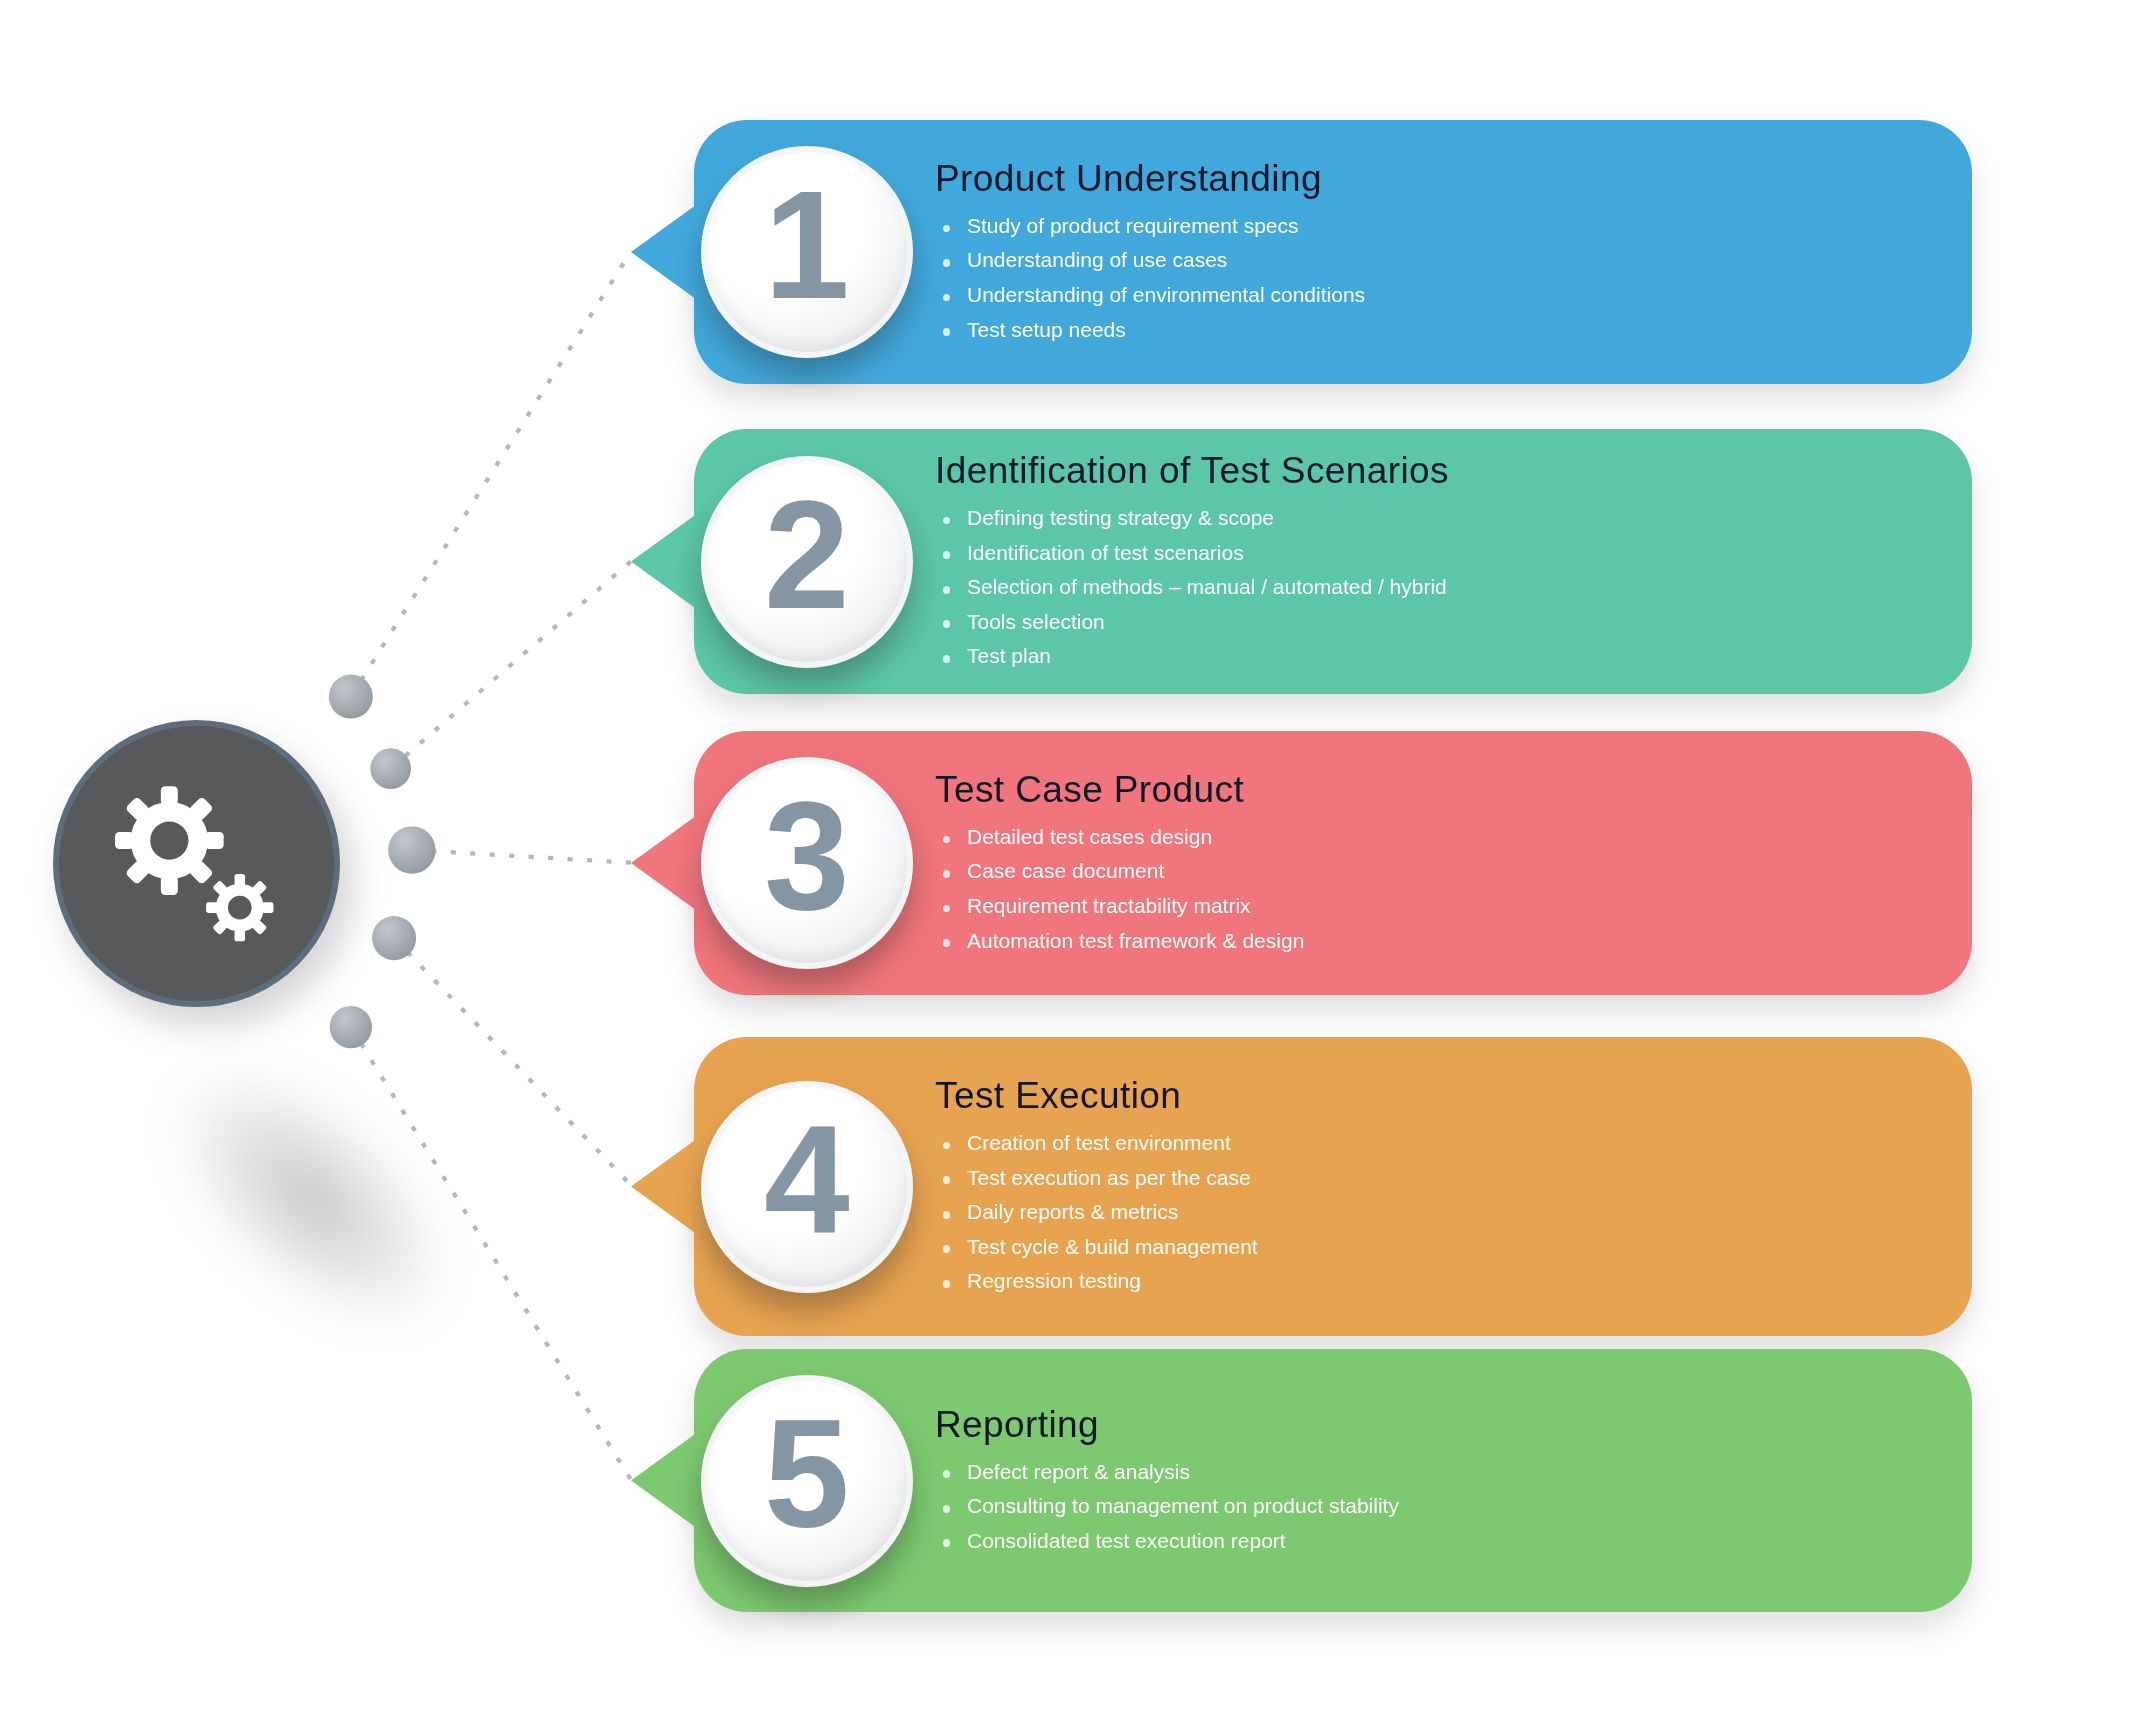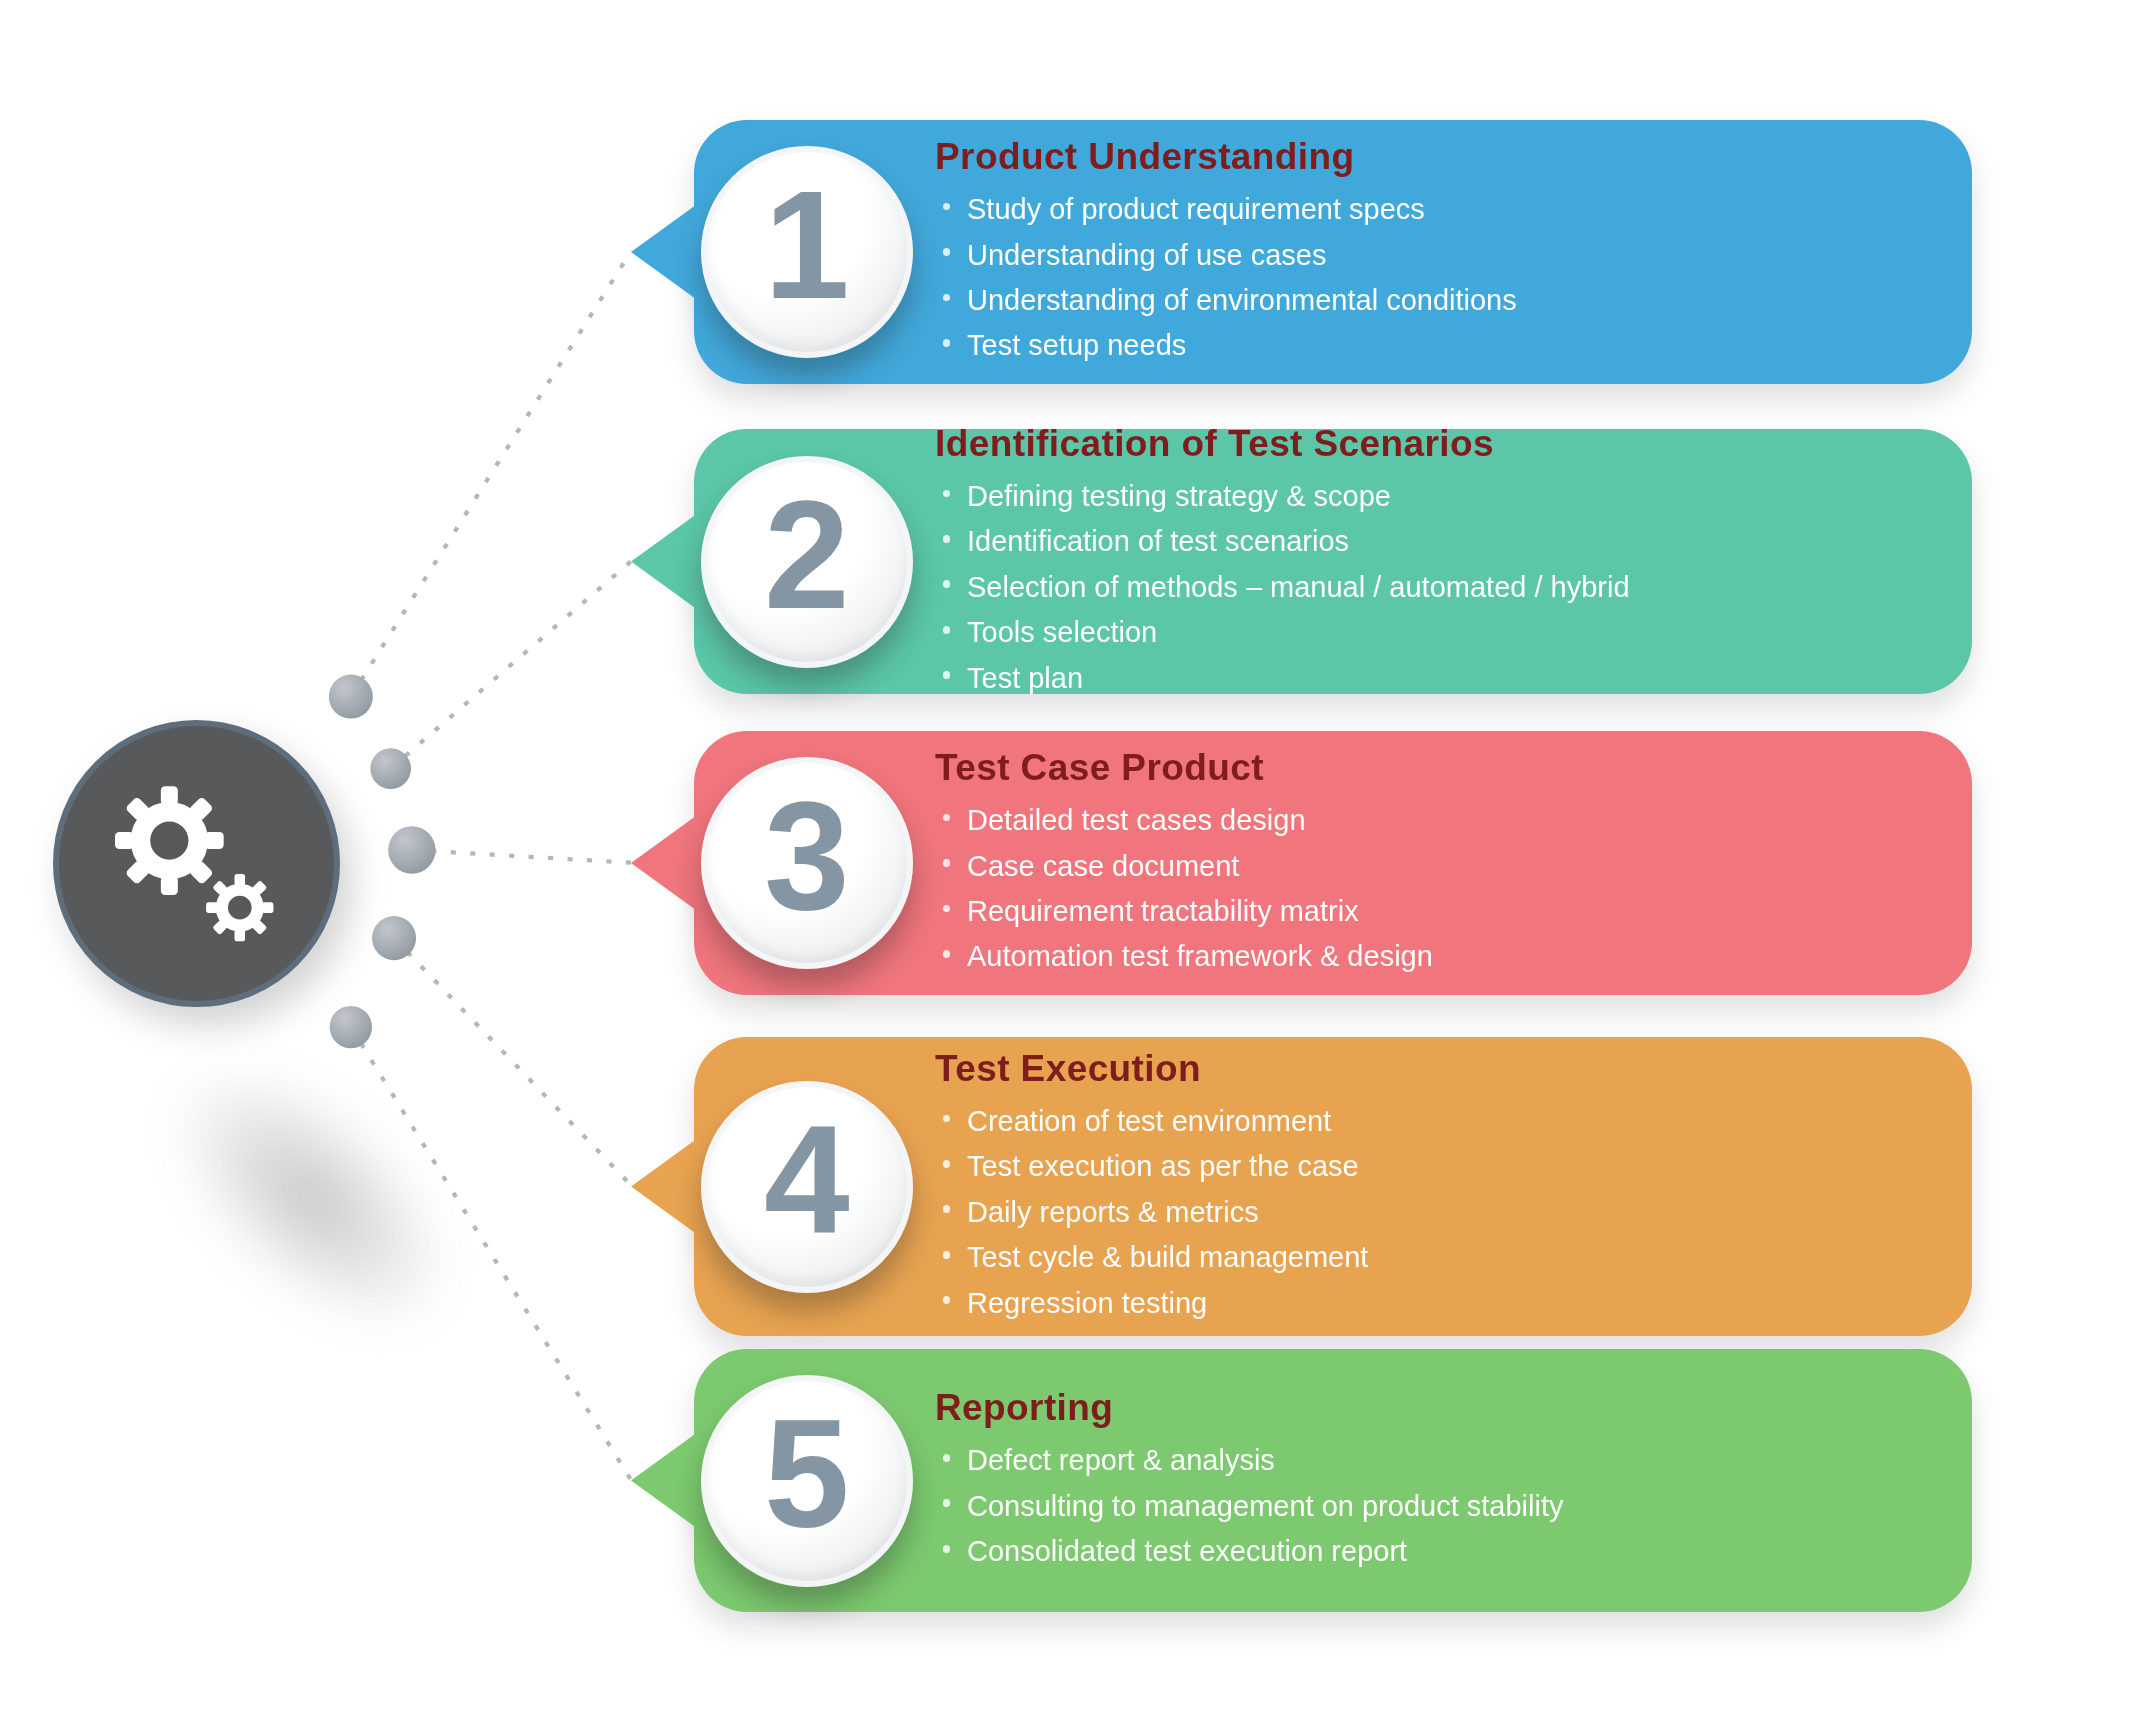--- a/index.html
+++ b/index.html
@@ -31,22 +31,22 @@
 
   .num-circle{position:absolute;left:6.8px;top:50%;transform:translateY(-50%);
     width:200px;height:200px;border-radius:50%;
     background:radial-gradient(circle at 38% 32%,#ffffff 45%,#eceef0 78%,#d9dcdf 100%);
     border:6.8px solid #f4f5f6;
     box-shadow:0 18.6px 27px rgba(30,30,30,.30), inset 0 -6.8px 12px rgba(0,0,0,.05);
     display:flex;align-items:center;justify-content:center;}
   .num{font-size:154px;font-weight:bold;color:#8495A3;line-height:1;transform:translateY(-6.8px);}
 
   .content{margin-left:241px;padding:24px 68px 24px 0;color:#ffffff;}
-  .title{margin:4px 0 12px 0;font-size:37px;font-weight:bold;letter-spacing:0.4px;color:#7f1d1d;}
-  .bullets{list-style:none;margin:0;padding:0;font-size:29px;line-height:1.36;color:#ffffff;}
+  .title{margin:4px 0 12px 0;font-size:37px;font-weight:normal;letter-spacing:0.4px;color:#0f172a;}
+  .bullets{list-style:none;margin:0;padding:0;font-size:21px;line-height:1.36;color:#ffffff;}
   .bullets li{position:relative;padding-left:32px;margin:6px 0;}
   .bullets li::before{content:"";position:absolute;left:7.6px;top:12.7px;width:7.6px;height:7.6px;border-radius:50%;
     background:rgba(255,255,255,.8);}
 </style>
 </head>
 <body>
 
 <div class="canvas">
 
   <svg class="connectors" viewBox="0 0 2517 2045">

